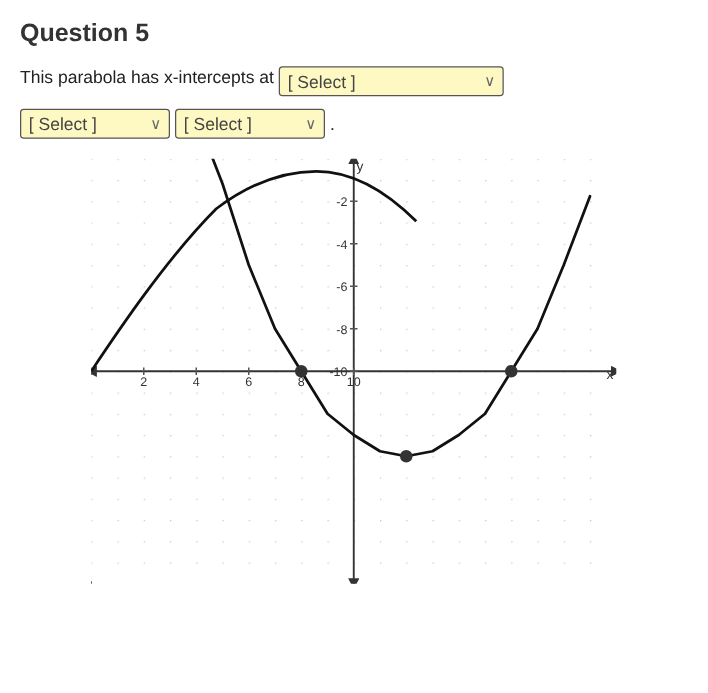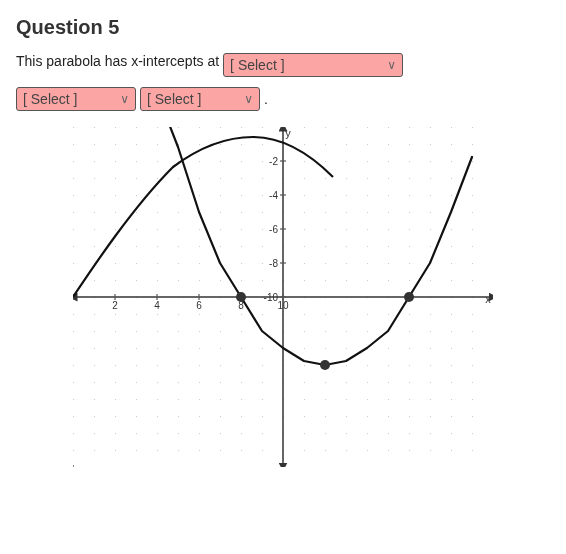--- a/index.html
+++ b/index.html
@@ -32,21 +32,21 @@
       gap: 4px;
       margin-bottom: 16px;
       font-size: 14px;
     }
     .select-box {
       display: inline-flex;
       align-items: center;
       border: 1.5px solid #555;
       border-radius: 3px;
       padding: 3px 6px;
-      background: #fca5a5;
+      background: #fef9c3;
       cursor: pointer;
       min-width: 120px;
       font-size: 14px;
       color: #444;
       position: relative;
       gap: 16px;
     }
     .select-box .chevron {
       margin-left: auto;
       font-size: 12px;

